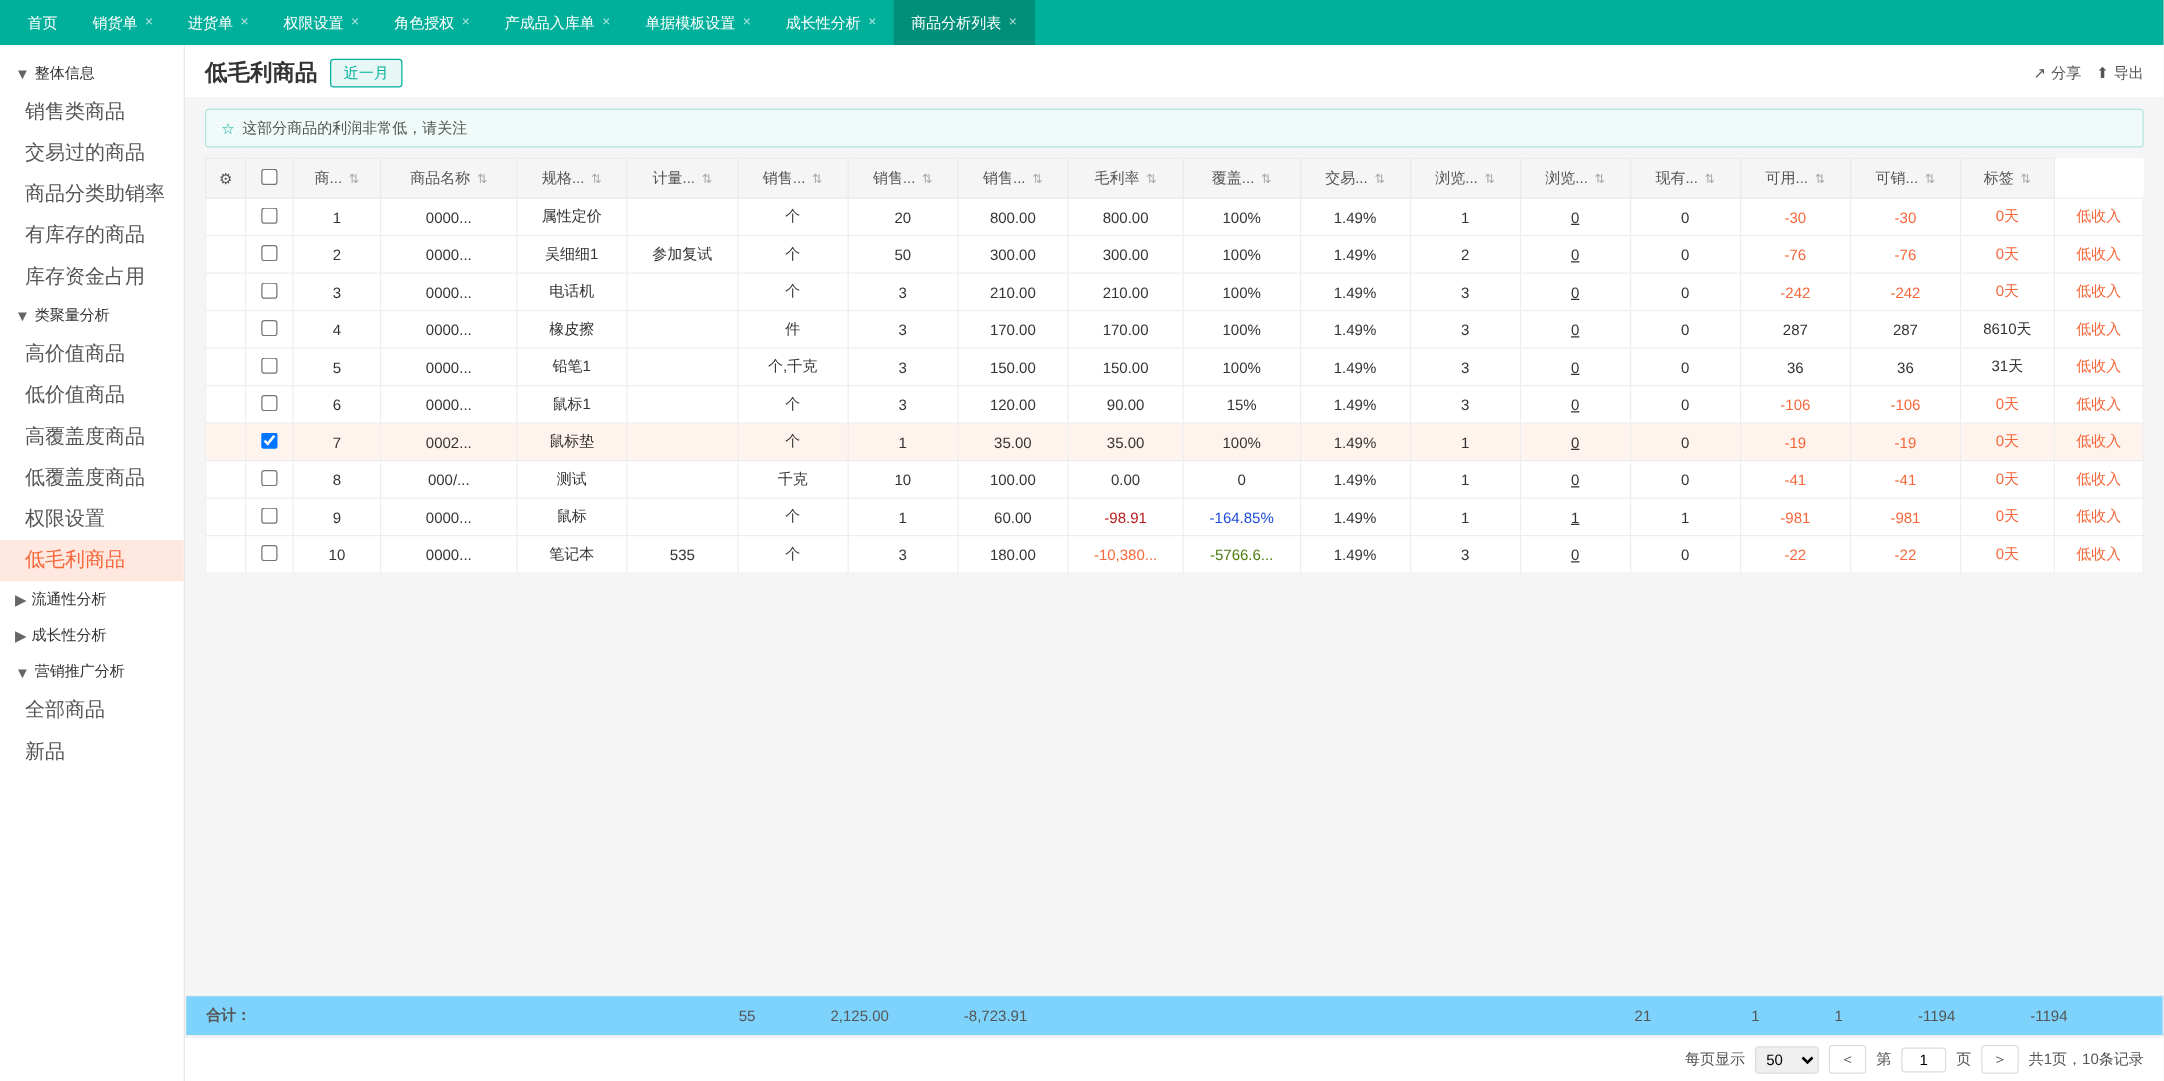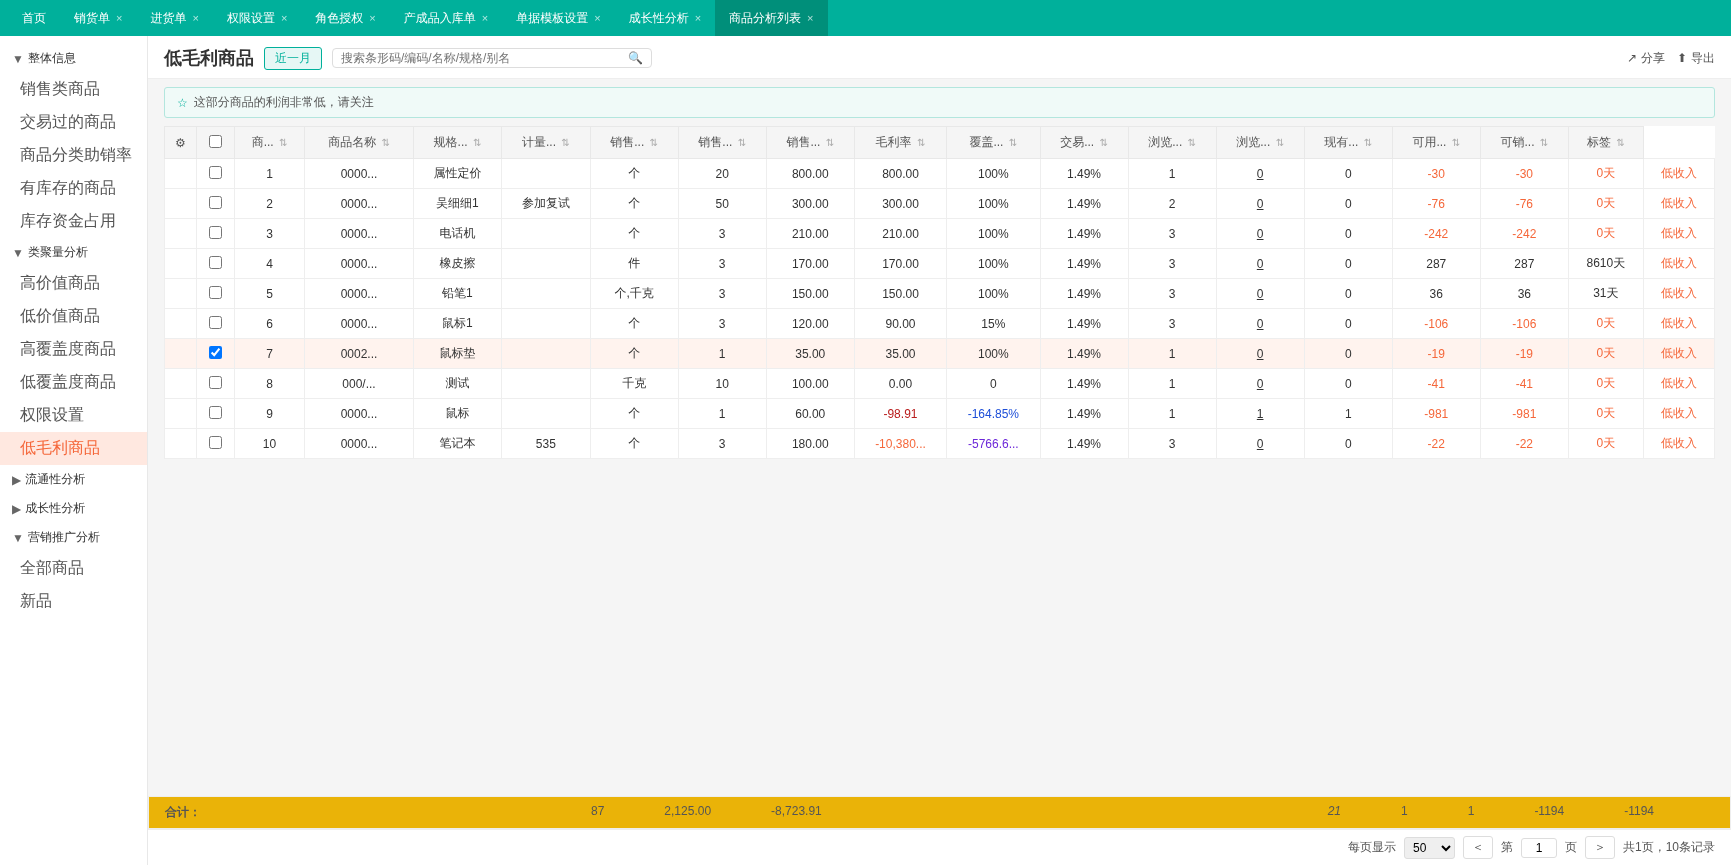--- a/index.html
+++ b/index.html
@@ -173,25 +173,25 @@
       border: 1px solid #eee;
       text-align: center;
       color: #333;
       white-space: nowrap;
     }
     tbody tr.highlighted { background: #fff3ee; }
     .link-underline { text-decoration: underline; cursor: pointer; color: #333; }
 
     
     .table-footer {
-      background: #eab308;
+      background: #7dd3fc;
       border: 1px solid #eee;
       padding: 7px 16px;
       display: flex;
-      align-items: flex-start;
+      align-items: center;
       font-size: 12px;
       color: #555;
       gap: 20px;
     }
     .footer-label { font-weight: bold; margin-right: 10px; }
 
     
     .pagination-bar {
       background: #fff;
       border-top: 1px solid #eee;
@@ -314,24 +314,20 @@
     </div>
     <div class="sidebar-item">全部商品</div>
     <div class="sidebar-item">新品</div>
   </div>
 
   <div class="content">
 
     <div class="content-header">
       <span class="page-title">低毛利商品</span>
       <button class="date-btn">近一月</button>
-      <div class="search-box">
-        <input type="text" placeholder="搜索条形码/编码/名称/规格/别名" style="">
-        <span>🔍</span>
-      </div>
       <div class="header-actions">
         <div class="action-btn">
           <span>↗</span>
           <span>分享</span>
         </div>
         <div class="action-btn">
           <span>⬆</span>
           <span>导出</span>
         </div>
       </div>
@@ -560,42 +556,42 @@
       <td></td>
       <td><input type="checkbox" style=""></td>
       <td>10</td>
       <td>0000...</td>
       <td>笔记本</td>
       <td>535</td>
       <td>个</td>
       <td>3</td>
       <td>180.00</td>
       <td style="color:#f5673a">-10,380...</td>
-      <td style="color:#6d28d9">-5766.6...</td>
+      <td style="color:#4d7c0f">-5766.6...</td>
       <td>1.49%</td>
       <td>3</td>
       <td class="link-underline">0</td>
       <td>0</td>
       <td style="color:#f5673a">-22</td>
       <td style="color:#f5673a">-22</td>
       <td style="color:#f5673a">0天</td>
       <td style="color:#f5673a">低收入</td>
     </tr>
           </tbody>
       </table>
     </div>
 
     <div class="table-footer">
       <span class="footer-label">合计：</span>
       <span style="width:340px; display:inline-block;"></span>
-      <span>87</span>
+      <span>55</span>
       <span style="margin-left:40px;">2,125.00</span>
       <span style="margin-left:40px;">-8,723.91</span>
       <span style="flex:1;"></span>
-      <span style="margin-right:40px;font-style:italic;">21</span>
+      <span style="margin-right:60px;">21</span>
       <span style="margin-right:40px;">1</span>
       <span style="margin-right:40px;">1</span>
       <span style="margin-right:40px;">-1194</span>
       <span style="margin-right:60px;">-1194</span>
     </div>
 
     <div class="pagination-bar">
       <span>每页显示</span>
       <select class="page-size-select">
         <option>50</option>

